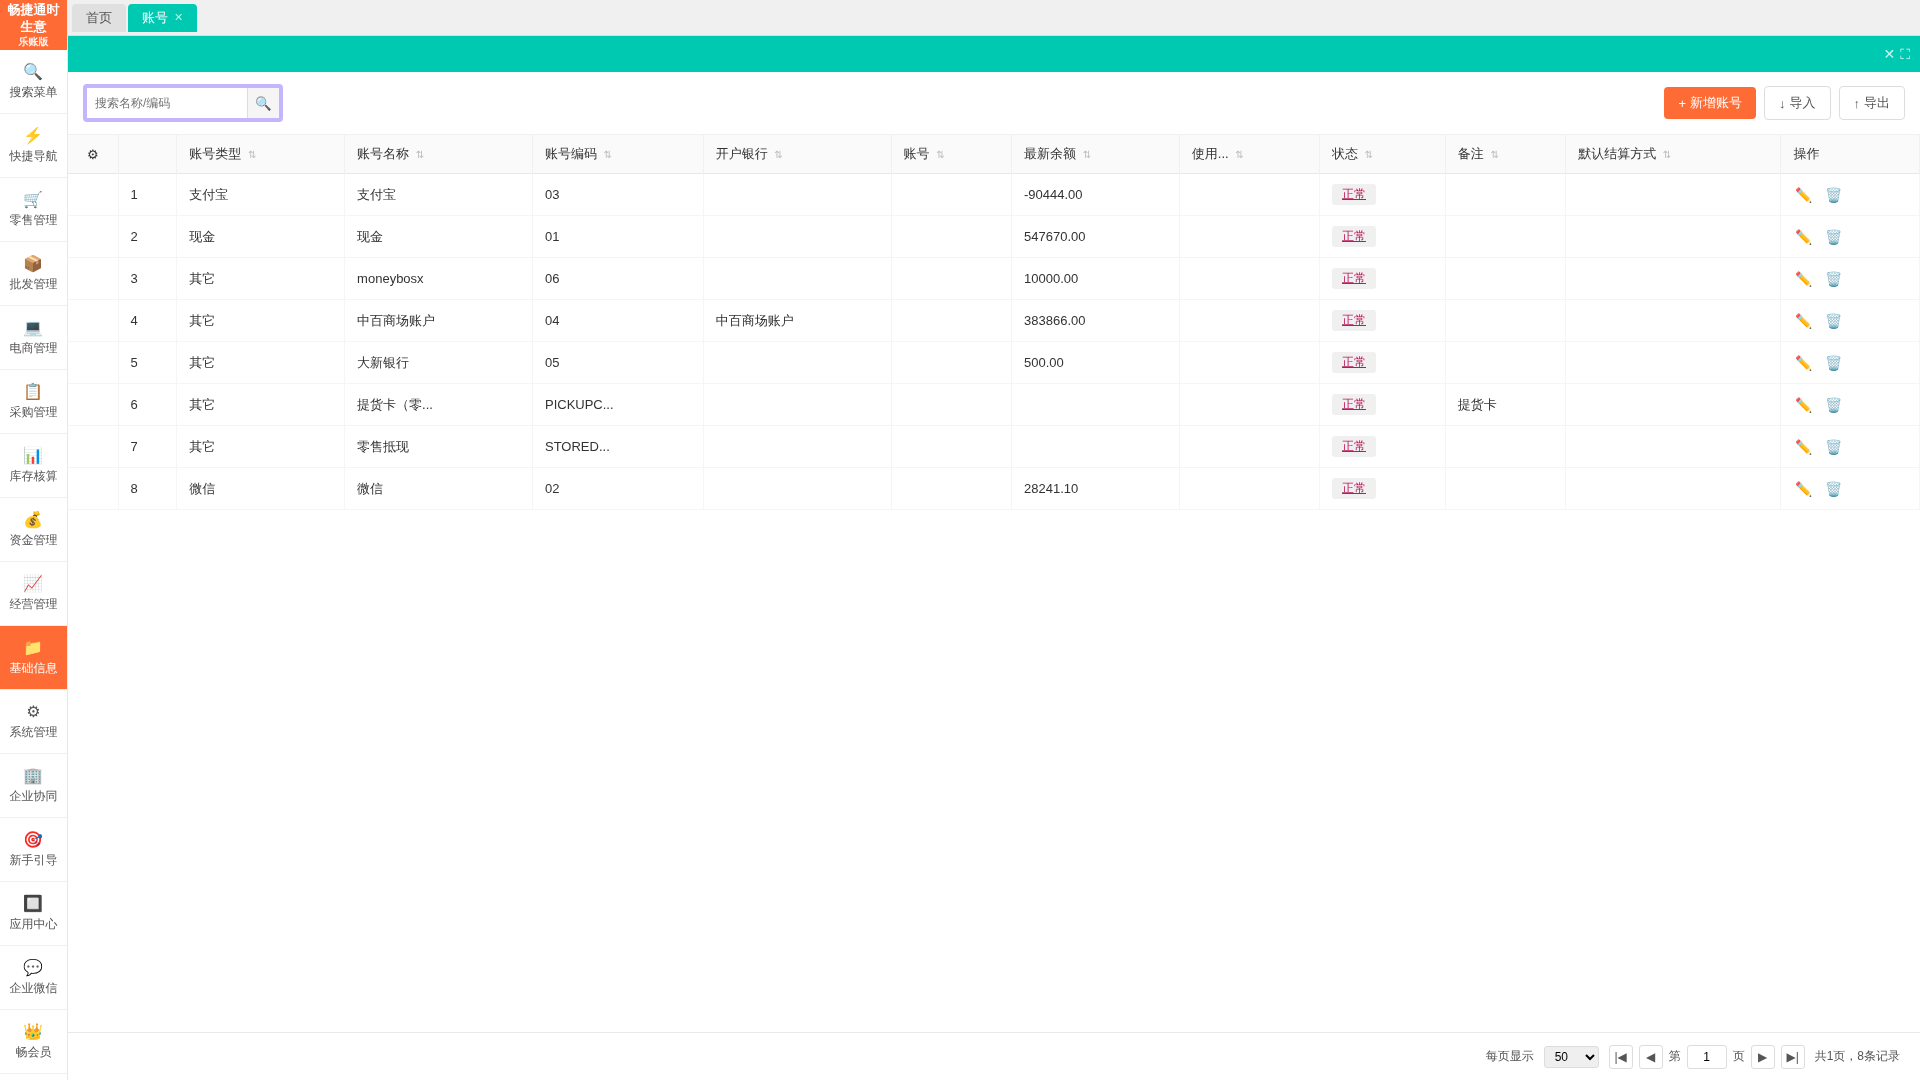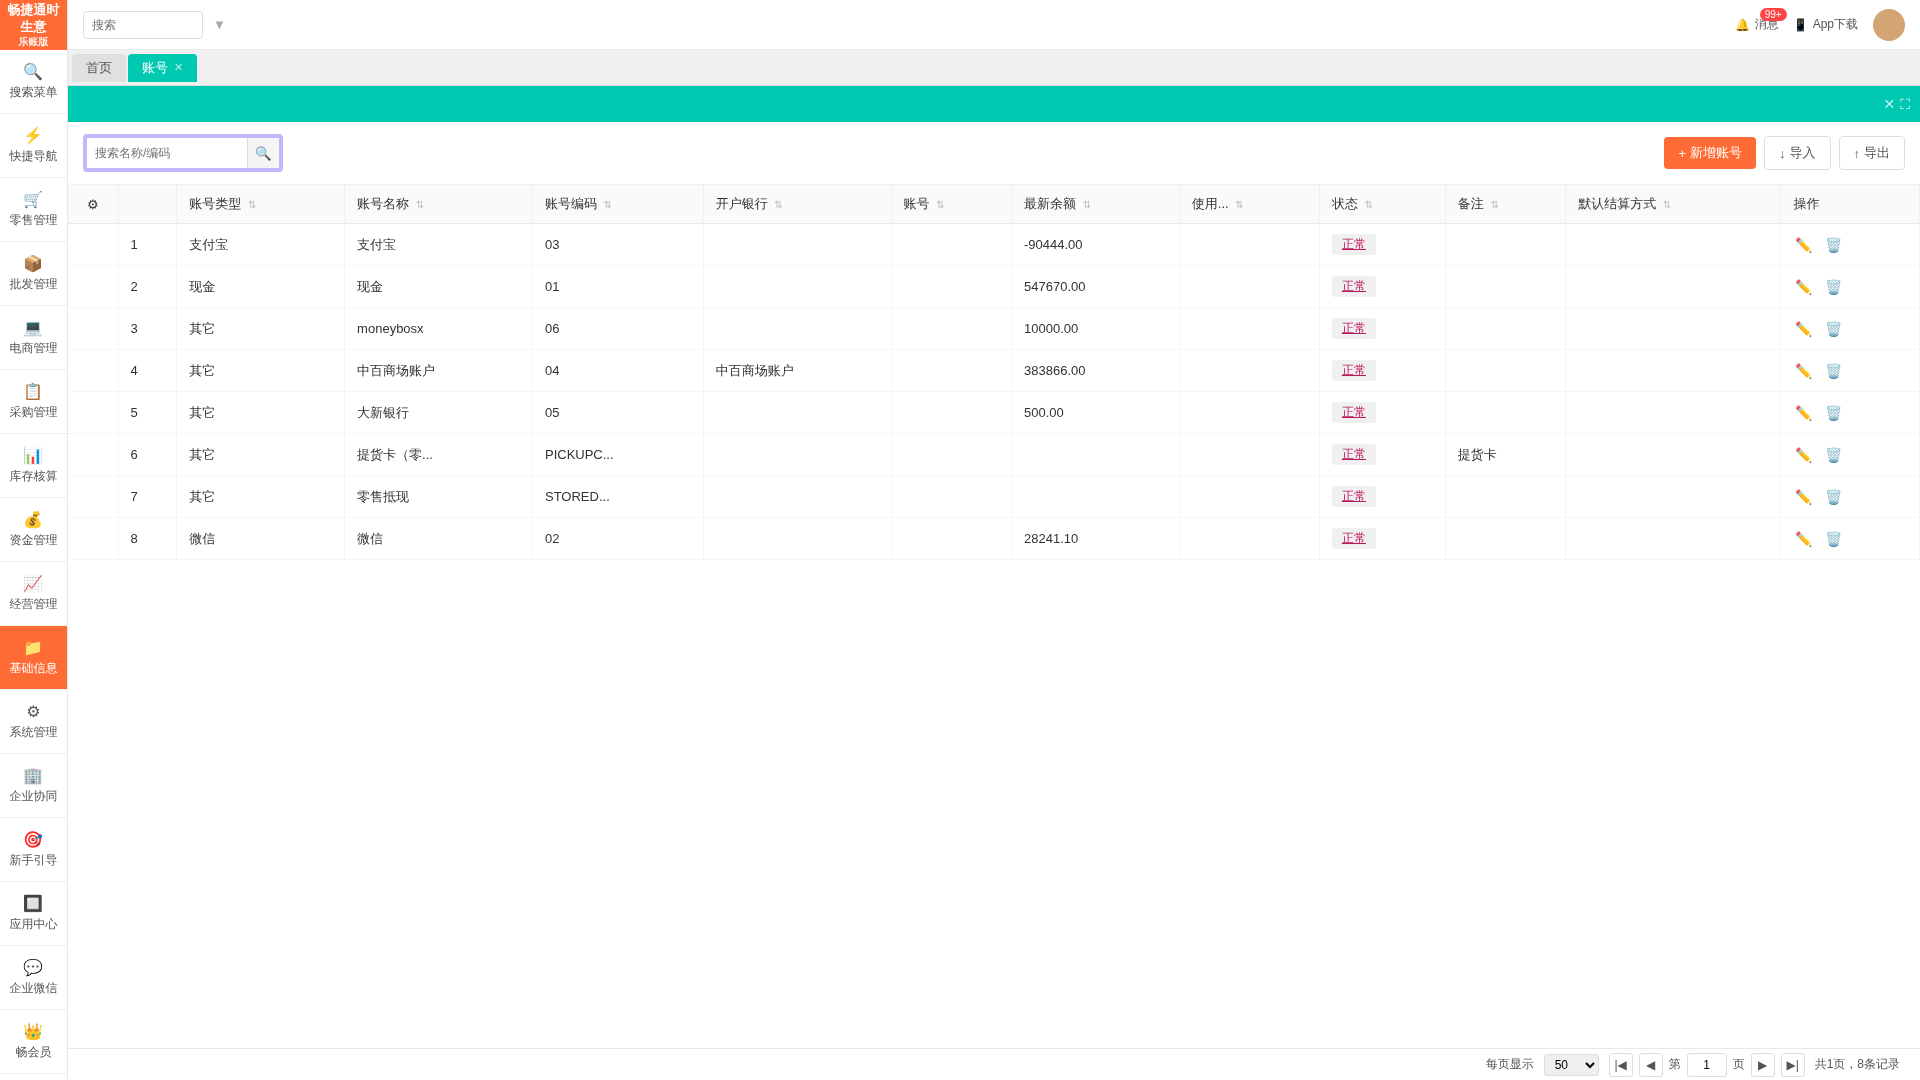--- a/index.html
+++ b/index.html
@@ -151,21 +151,21 @@
     tbody tr { border-bottom: 1px solid #f5f5f5; }
     tbody td { padding: 10px 12px; color: #333; border-right: 1px solid #f5f5f5; }
     tbody td:first-child { text-align: center; color: #999; }
     .status-badge { display: inline-block; padding: 2px 10px; border-radius: 3px; font-size: 12px; background: #f0f0f0; color: #666; }
     .status-normal { background: #f0f0f0; color: #be185d; text-decoration: underline; }
     .action-btns { display: flex; gap: 8px; }
     .action-btn { background: none; border: none; cursor: pointer; color: #aaa; font-size: 14px; padding: 2px; }
 
     
     .footer {
-      height: 32px;
+      height: 48px;
       border-top: 1px solid #e8e8e8;
       display: flex;
       align-items: center;
       justify-content: flex-end;
       padding: 0 20px;
       gap: 10px;
       font-size: 12px;
       color: #555;
       flex-shrink: 0;
       background: white;
@@ -262,38 +262,20 @@
       </div>
       <div class="sidebar-item">
         <div class="sidebar-item-icon">👑</div>
     <div>畅会员</div>
       </div>
     </div>
 </div>
 
 <div class="main">
 
-  <div class="topbar">
-    <div class="topbar-left">
-      <input class="topbar-search" type="text" placeholder="搜索" style="">
-      <div style="color:#aaa;cursor:pointer;">▼</div>
-    </div>
-    <div class="topbar-right">
-      <div class="msg-badge">
-        <span>🔔</span>
-        <span>消息</span>
-        <span class="badge">99+</span>
-      </div>
-      <div style="display:flex;align-items:center;gap:4px;cursor:pointer;">
-        <span>📱</span>
-        <span>App下载</span>
-      </div>
-      <div class="avatar" style="background:#d4a574;"></div>
-    </div>
-  </div>
 
   <div class="tabbar">
     <div class="tab">
       <span>首页</span>
     </div>
     <div class="tab active">
       <span>账号</span>
       <span class="tab-close">✕</span>
     </div>
   </div>

